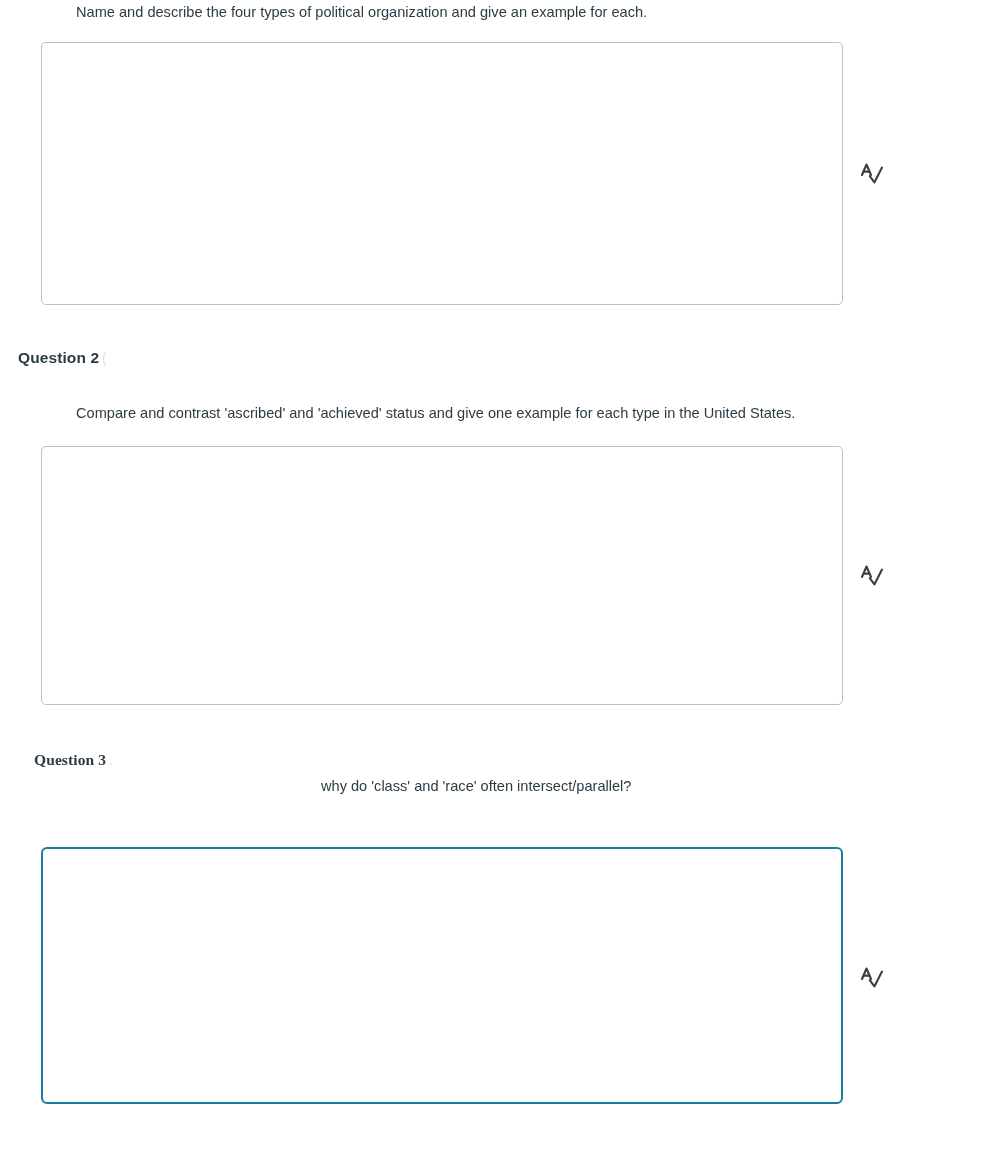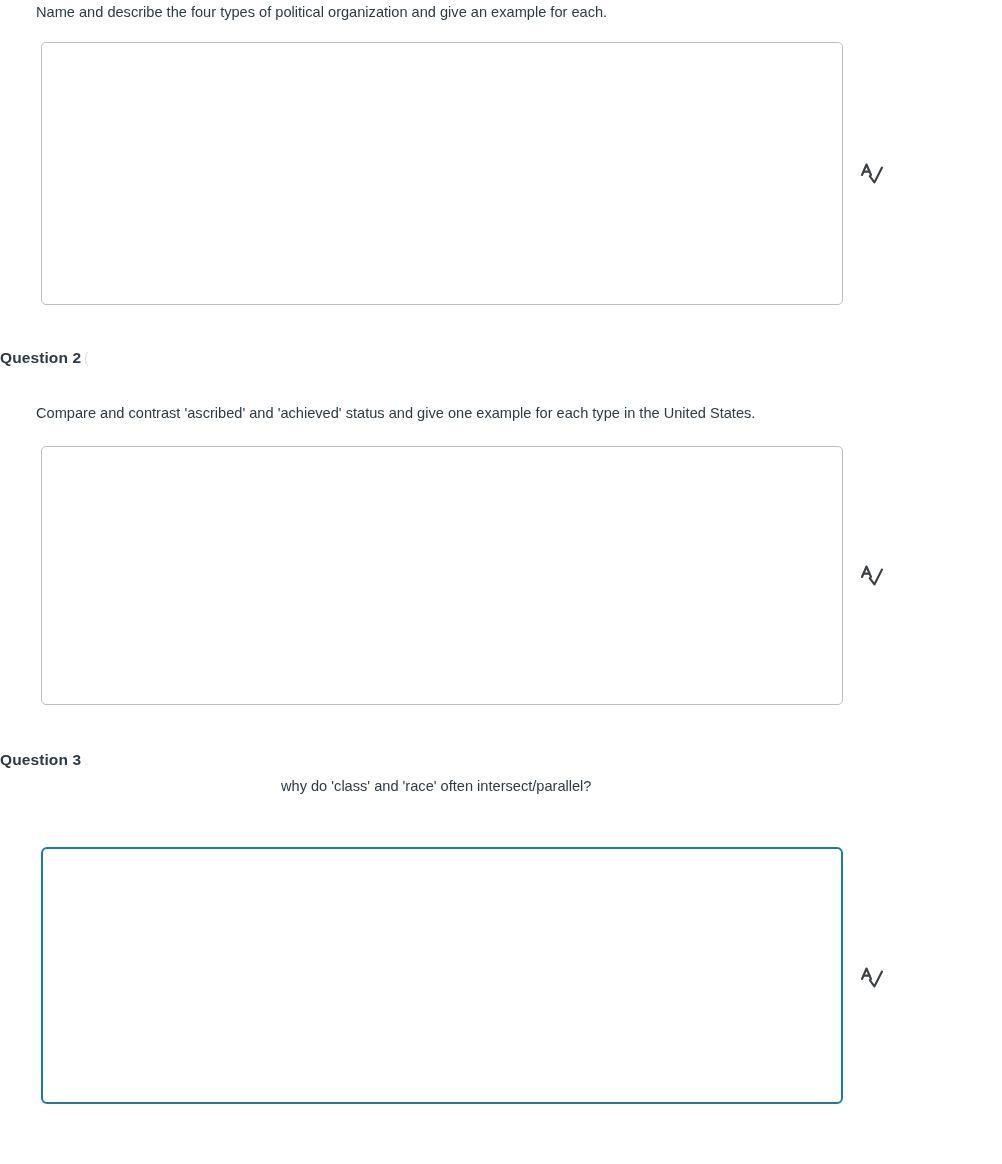--- a/index.html
+++ b/index.html
@@ -23,39 +23,41 @@
     top: 0;
     width: 1002px;
   }
 
   
   .question {
     position: relative;
   }
 
   .question-header {
+    padding-left: 18px;
     font-size: 15.5px;
     font-weight: bold;
     color: #2d3b45;
     letter-spacing: 0.1px;
     line-height: 1.2;
     white-space: nowrap;
   }
   .question-header .qh-suffix {
     font-weight: normal;
     color: #dcdfe1;
     font-size: 14px;
     padding-left: 3px;
   }
 
   .question-text {
     font-size: 14.6px;
     color: #2d3b45;
     line-height: 1.45;
     white-space: nowrap;
+    margin-left: 40px;
   }
 
   
   .answer-row {
     position: relative;
   }
 
   .answer-box {
     position: absolute;
     left: 41px;
@@ -101,21 +103,21 @@
   
   #q1-text   { position: absolute; left: 36px;  top: 2px; }
   #q1-answer { top: 42px;  height: 263px; }
   #q1-spell  { top: 159px; }
 
   #q2-head   { position: absolute; left: 0;    top: 349px; }
   #q2-text   { position: absolute; left: 36px; top: 403px; }
   #q2-answer { top: 446px; height: 259px; }
   #q2-spell  { top: 561px; }
 
-  #q3-head   { position: absolute; left: 0;    top: 751px; }
+  #q3-head   { position: absolute; left: 16px;    top: 751px; font-family: Liberation Serif, serif; }
   #q3-text   { position: absolute; left: 281px; top: 776px; }
   #q3-answer { top: 847px; height: 257px; }
   #q3-spell  { top: 963px; }
 </style>
 </head>
 <body>
 
 <div class="quiz-form">
 
   <div class="question">

